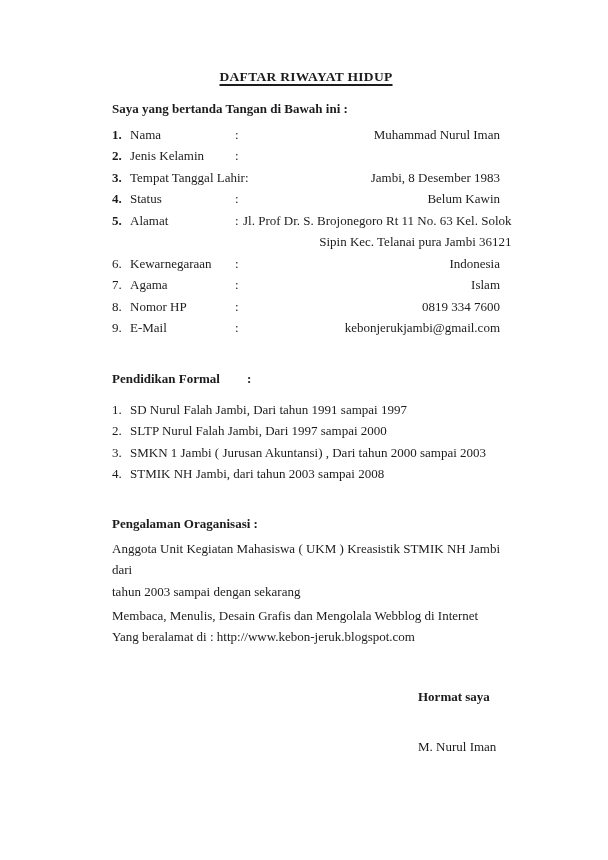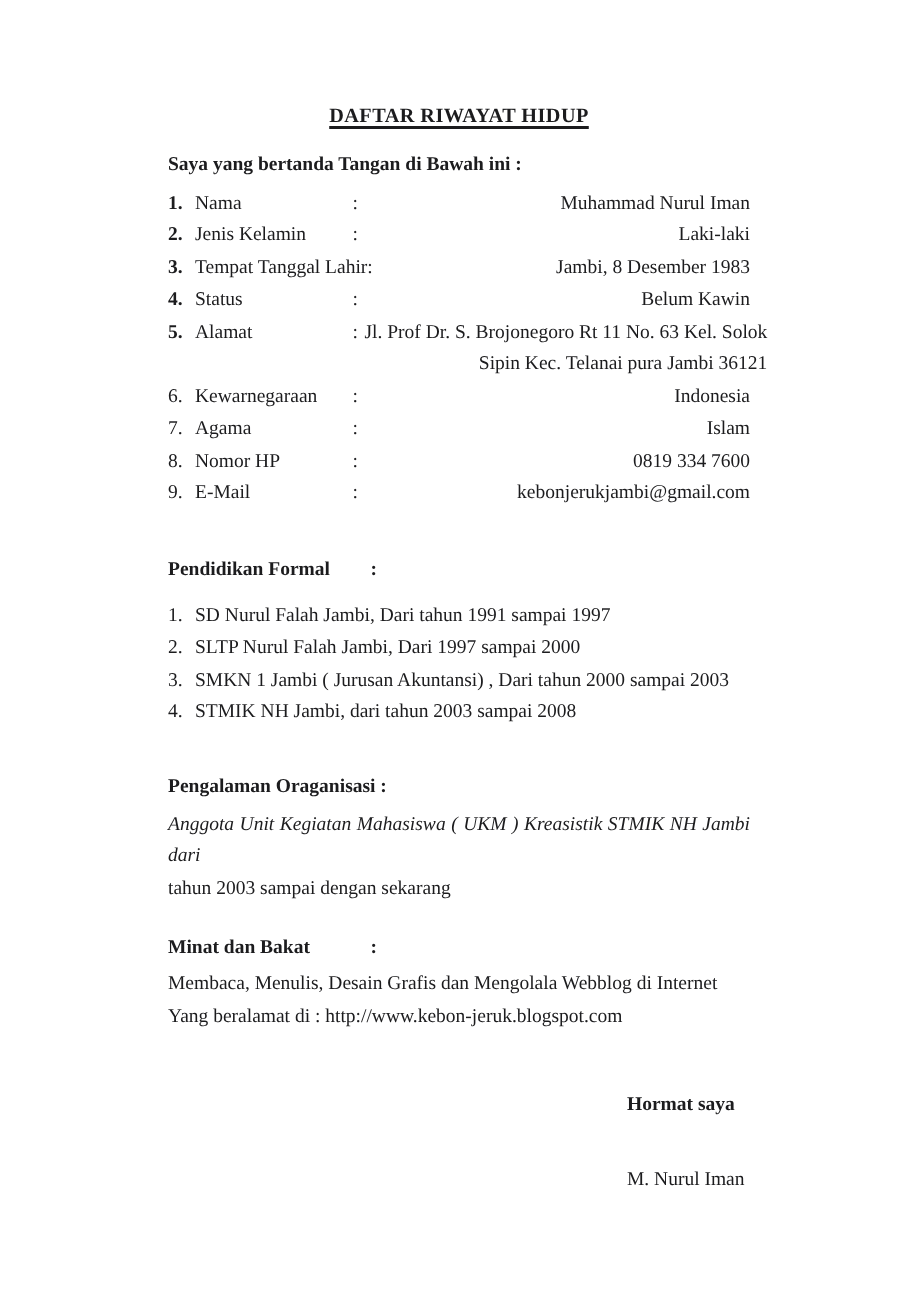--- a/index.html
+++ b/index.html
@@ -34,21 +34,21 @@
   .sep:empty{width:4px;flex:0 0 4px;}
   .value{flex:1 1 auto;text-align:right;}
   .vline{white-space:nowrap;}
   .heading-row{margin-top:29px;}
   .hlabel{display:inline-block;min-width:135px;font-weight:bold;}
   .hcolon{font-weight:bold;}
   .elist{margin-top:9.5px;}
   .etext{white-space:nowrap;}
   .org-heading{margin-top:28px;font-weight:bold;}
   .org-para{margin-top:3.5px;}
-  .stretch{text-align:justify;text-align-last:justify;font-style:italic;}
+  .stretch{text-align:justify;text-align-last:justify;}
   .interests-heading{margin-top:18px;}
   .int-para{margin-top:2.5px;}
   .pline{white-space:nowrap;}
   .signature{margin-top:38px;margin-left:306px;}
   .sig-name{margin-top:28.5px;}
 </style>
 </head>
 <body>
 
 <div class="page">
@@ -66,21 +66,20 @@
         <span class="num bn">1.</span>
         <span class="label">Nama</span>
         <span class="sep">:</span>
         <span class="value"><span class="vline">Muhammad Nurul Iman</span></span>
       </div>
 
       <div class="row">
         <span class="num bn">2.</span>
         <span class="label">Jenis Kelamin</span>
         <span class="sep">:</span>
-        <span class="value"><span class="vline">Laki-laki</span></span>
       </div>
 
       <div class="row">
         <span class="num bn">3.</span>
         <span class="label">Tempat Tanggal Lahir:</span>
         <span class="sep"></span>
         <span class="value"><span class="vline">Jambi, 8 Desember 1983</span></span>
       </div>
 
       <div class="row">
@@ -154,23 +153,20 @@
       </div>
     </div>
 
     <div class="org-heading">Pengalaman Oraganisasi :</div>
 
     <div class="org-para">
       <div class="stretch">Anggota Unit Kegiatan Mahasiswa ( UKM ) Kreasistik STMIK NH Jambi dari</div>
       <div>tahun 2003 sampai dengan sekarang</div>
     </div>
 
-    <div class="heading-row interests-heading">
-      <span class="hlabel">Minat dan Bakat</span><span class="hcolon">:</span>
-    </div>
 
     <div class="int-para">
       <div class="pline">Membaca, Menulis, Desain Grafis dan Mengolala Webblog di Internet</div>
       <div class="pline">Yang beralamat di : http://www.kebon-jeruk.blogspot.com</div>
     </div>
 
     <div class="signature">
       <div class="bold">Hormat saya</div>
       <div class="sig-name">M. Nurul Iman</div>
     </div>

